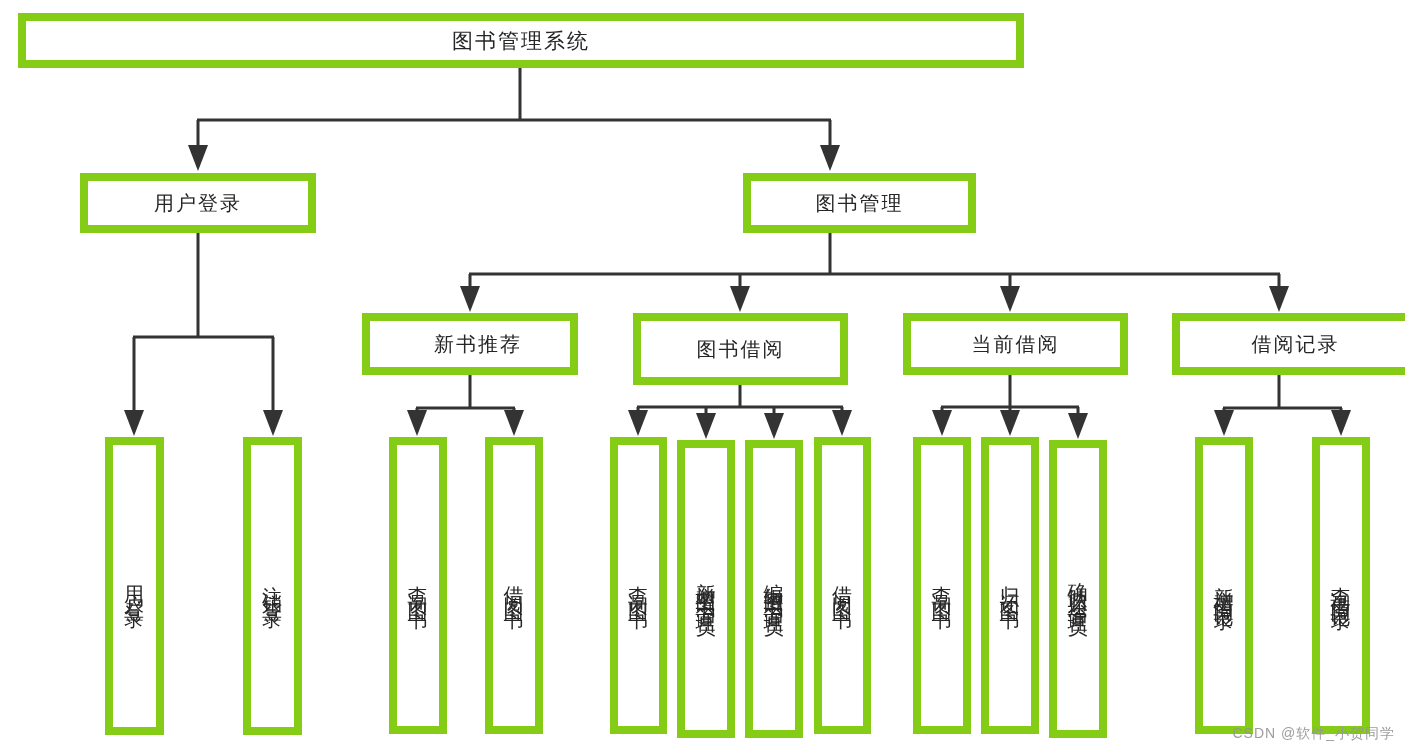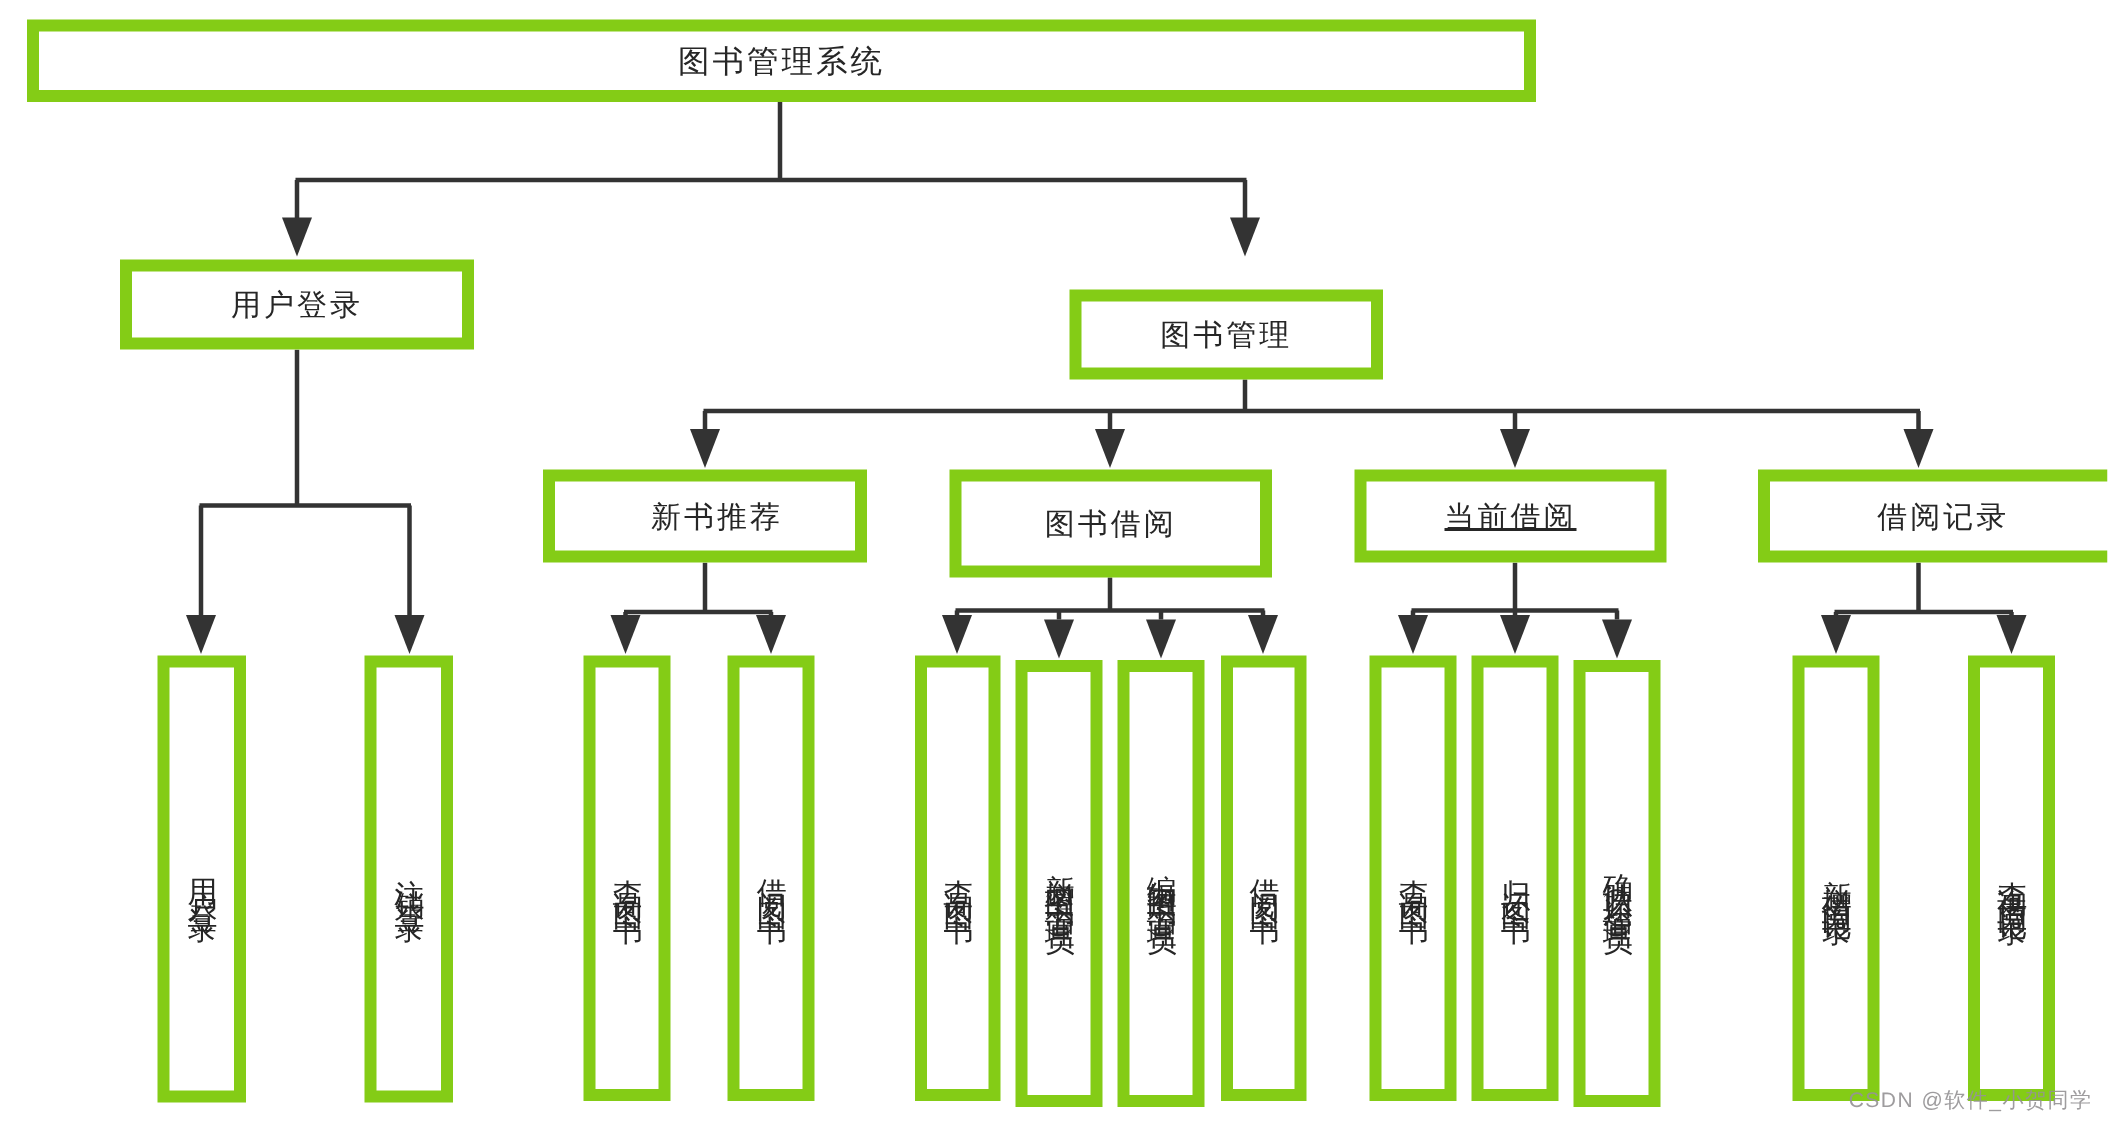--- a/index.html
+++ b/index.html
@@ -95,25 +95,25 @@
     <g>
       <path d="M1279 375 V408 M1223 408 H1342 M1224 408 V411 M1341 408 V411" stroke="#333333" stroke-width="3" fill="none"></path>
       <path d="M1214 410 L1234 410 L1224 436 Z" fill="#333333"></path>
       <path d="M1331 410 L1351 410 L1341 436 Z" fill="#333333"></path>
     </g>
   </svg>
 
   <div class="node hbox root" style="left:18px; top:13px; width:1006px; height:55px;">图书管理系统</div>
 
   <div class="node hbox" style="left:80px; top:173px; width:236px; height:60px;">用户登录</div>
-  <div class="node hbox" style="left:713px; top:173px; width:209px; height:60px;margin-top:20px;">图书管理</div>
+  <div class="node hbox" style="left:743px; top:173px; width:233px; height:60px;">图书管理</div>
 
   <div class="node hbox" style="left:362px; top:313px; width:216px; height:62px;padding-left:16px;">新书推荐</div>
   <div class="node hbox" style="left:633px; top:313px; width:215px; height:72px;text-align:right;">图书借阅</div>
-  <div class="node hbox" style="left:903px; top:313px; width:208px; height:62px;text-decoration:underline;">当前借阅</div>
+  <div class="node hbox" style="left:903px; top:313px; width:225px; height:62px;">当前借阅</div>
   <div class="node hbox" style="left:1172px; top:313px; width:247px; height:62px;">借阅记录</div>
 
   <div class="node vbox" style="left:105px; top:437px; width:59px; height:298px;">用户登录</div>
   <div class="node vbox" style="left:243px; top:437px; width:59px; height:298px;">注销登录</div>
 
   <div class="node vbox" style="left:389px; top:437px; width:58px; height:297px;">查询图书</div>
   <div class="node vbox" style="left:485px; top:437px; width:58px; height:297px;">借阅图书</div>
 
   <div class="node vbox" style="left:610px; top:437px; width:57px; height:297px;">查询图书</div>
   <div class="node vbox tight" style="left:677px; top:440px; width:58px; height:298px;">新增图书（管理员）</div>

